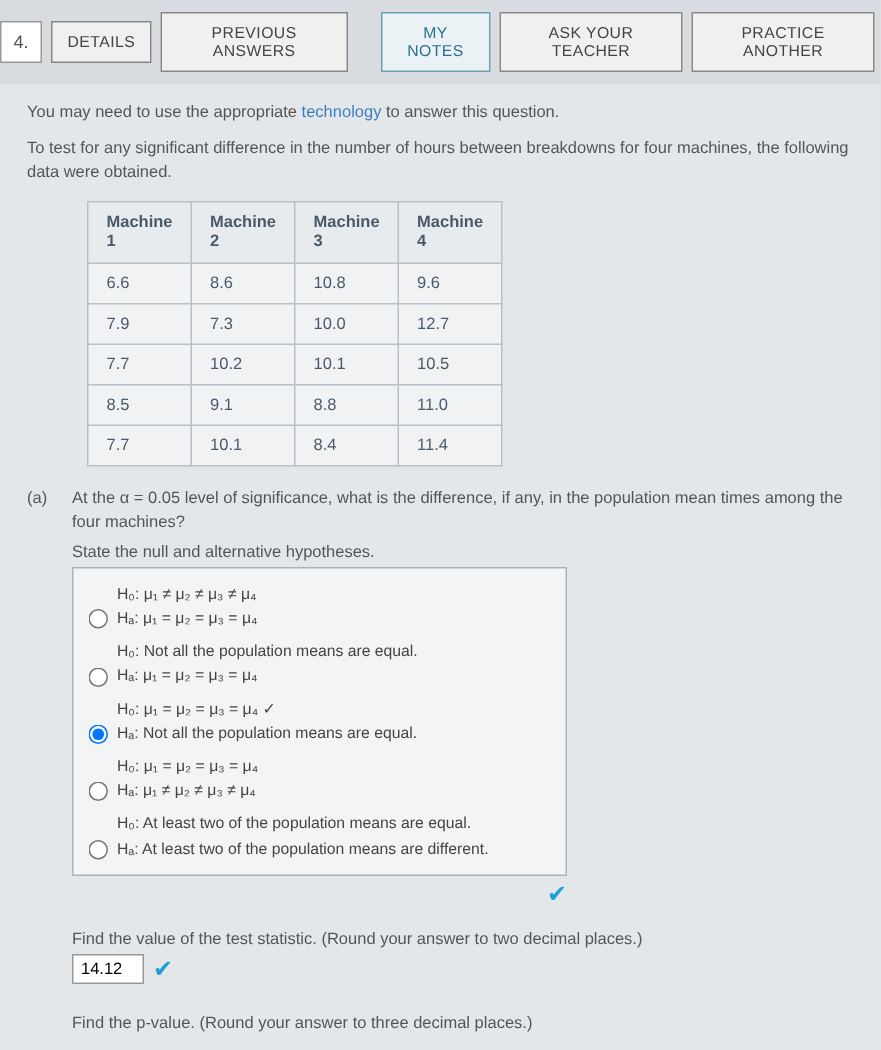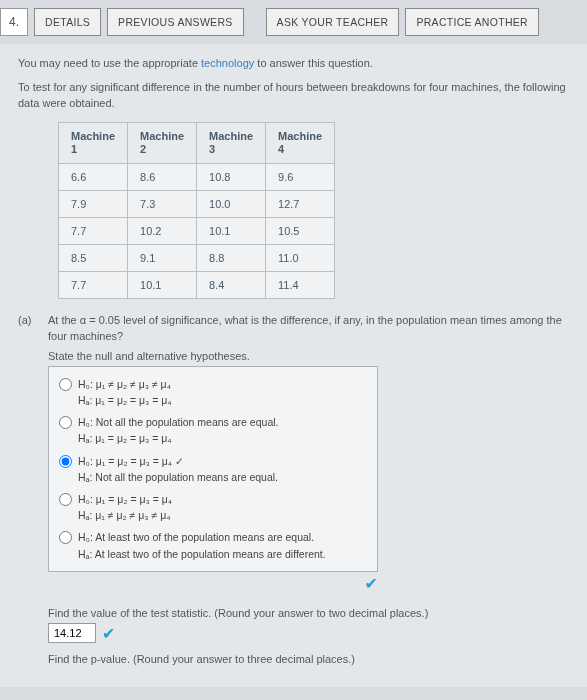--- a/index.html
+++ b/index.html
@@ -66,49 +66,50 @@
     .subhead { margin: 0 0 4px 30px; color:#555; }
     .choice-box {
       border: 1px solid #aab3ba;
       background: #f2f4f6;
       margin: 4px 0 2px 30px;
       padding: 6px 8px;
       width: 330px;
     }
     .choice {
       display: flex;
-      align-items: flex-start;
+      align-items: flex-end;
       gap: 6px;
       padding: 4px 2px;
       font-size: 10.5px;
       color: #444;
       line-height: 1.35;
     }
     .choice input[type=radio] { margin-top: 1px; }
     .choice .lines { display:flex; flex-direction:column; gap:2px;}
     .check-row { display:flex; justify-content:flex-end; margin: 2px 0 14px 30px; width:330px;}
     .checkmark { color: #1f9fd6; font-size: 16px; }
     .prompt { margin: 10px 0 4px 30px; color:#555; }
-    .ans-row { margin: 3px 0 10px 30px; display:flex; align-items:flex-end; gap:6px; color:#555;}
+    .ans-row { margin: 3px 0 20px 30px; display:flex; align-items:flex-end; gap:6px; color:#555;}
     .ans-input {
       border: 1px solid #999;
       background: #fff;
       padding: 3px 5px;
       font-size: 11px;
       width: 48px;
     }
   </style>
 </head>
 <body>
 
 <div class="top-bar">
   <div class="qnum">4.</div>
   <button class="btn">DETAILS</button>
   <button class="btn">PREVIOUS ANSWERS</button>
   <span class="spacer"></span>
+  <button class="btn primary">MY NOTES</button>
   <button class="btn">ASK YOUR TEACHER</button>
   <button class="btn">PRACTICE ANOTHER</button>
 </div>
 
 <div class="content">
   <p class="intro">
     <span>You may need to use the appropriate </span><a href="#">technology</a><span> to answer this question.</span>
   </p>
   <p class="intro">To test for any significant difference in the number of hours between breakdowns for four machines, the following data were obtained.</p>
 

